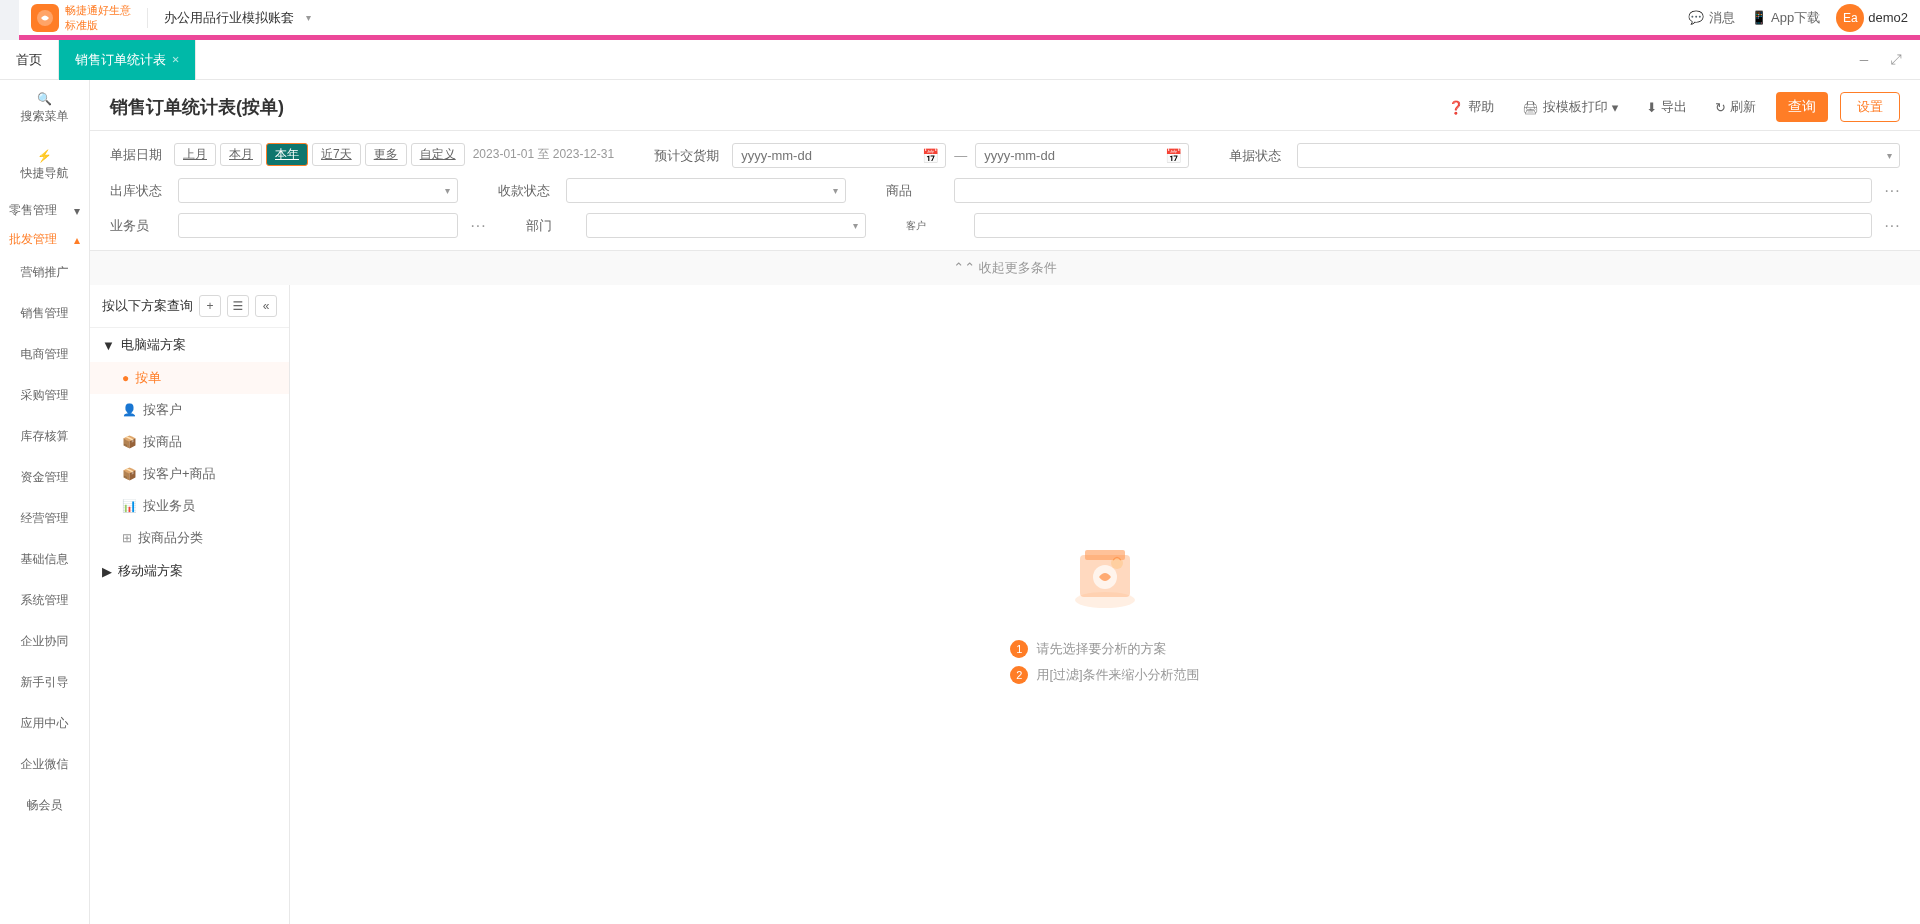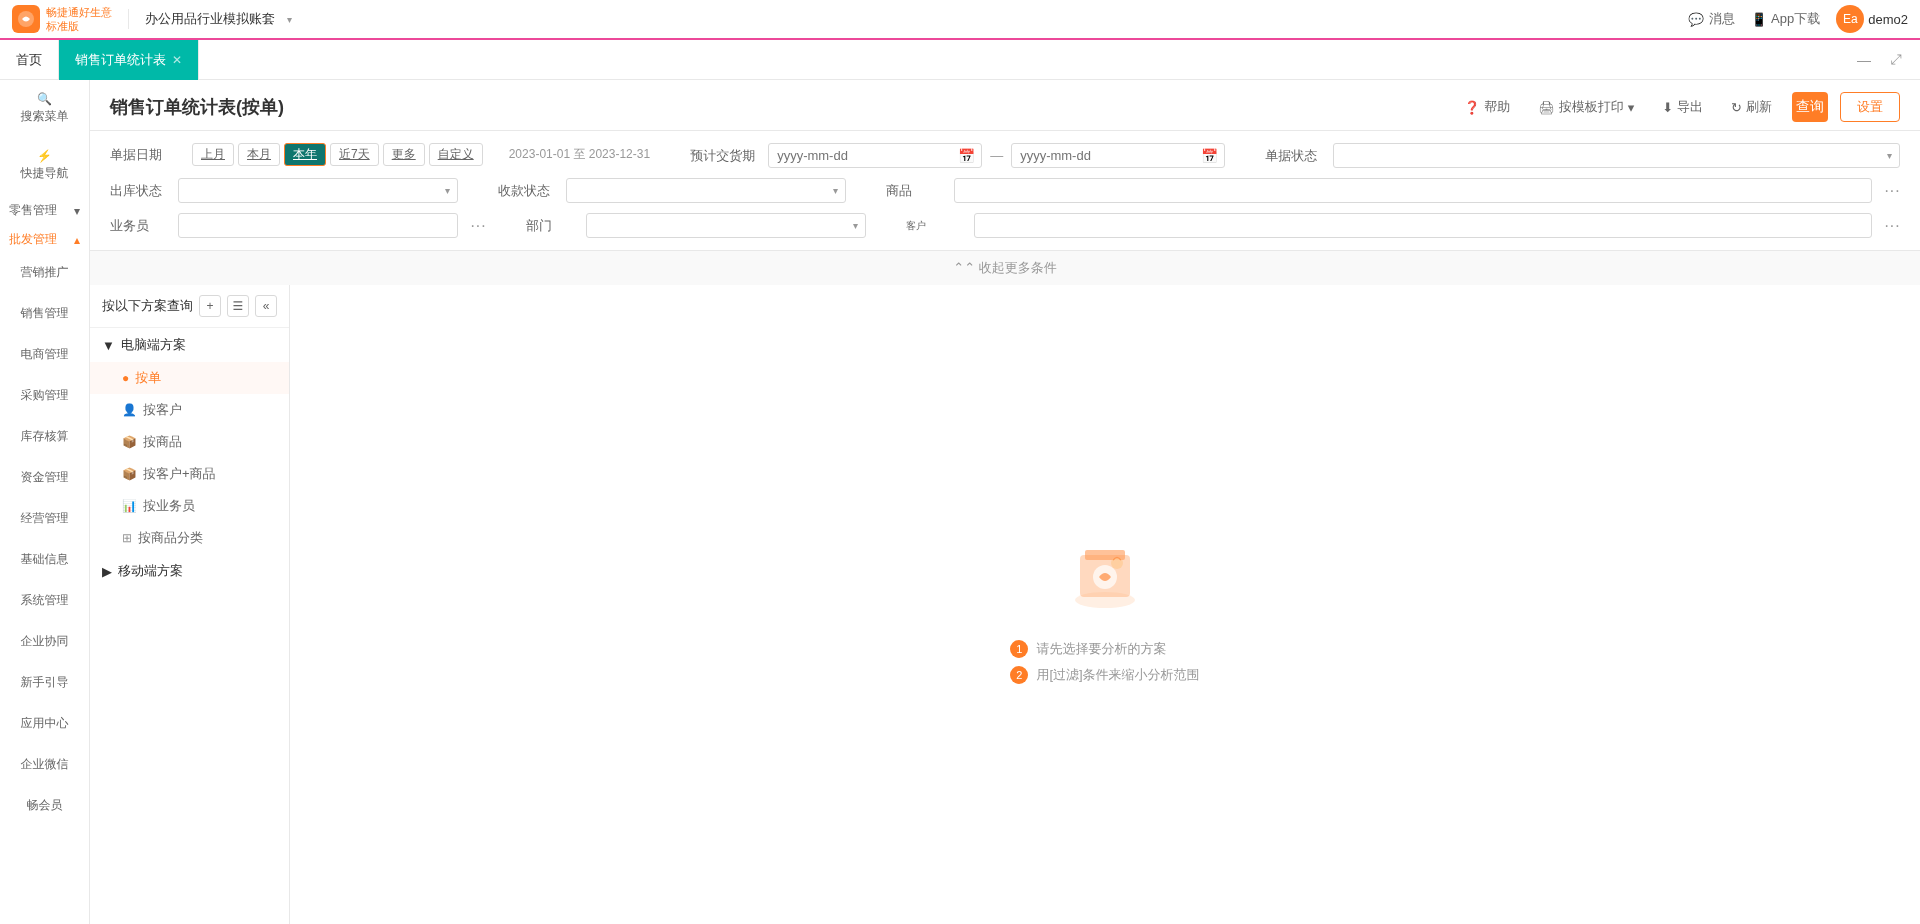--- a/index.html
+++ b/index.html
@@ -1,33 +1,33 @@
 <!DOCTYPE html>
 <html><head>
   <meta charset="utf-8">
   <style>
     * { box-sizing: border-box; margin: 0; padding: 0; }
     body { font-family: "Microsoft YaHei", "PingFang SC", sans-serif; font-size: 13px; background: #f0f2f5; color: #333; display: flex; flex-direction: column; height: 100vh; overflow: hidden; }
 
     
-    .topbar { height: 40px; background: #fff; display: flex; align-items: center; padding: 0 12px; border-bottom: 2px solid #ec4899; justify-content: space-between; }
+    .topbar { height: 40px; background: #fff; display: flex; align-items: center; padding: 0 12px; border-bottom: 5px solid #ec4899; justify-content: space-between; margin-left: 19px; }
     .topbar-left { display: flex; align-items: center; gap: 8px; }
     .logo-area { display: flex; align-items: center; gap: 6px; }
     .logo-icon { width: 28px; height: 28px; background: #ff7d26; border-radius: 6px; display: flex; align-items: center; justify-content: center; color: #fff; font-size: 14px; font-weight: bold; }
     .logo-text { font-size: 11px; color: #ff7d26; line-height: 1.3; }
     .divider-v { width: 1px; height: 20px; background: #e8e8e8; margin: 0 8px; }
     .app-title { font-size: 13px; color: #333; }
     .dropdown-arrow { color: #999; font-size: 10px; margin-left: 4px; }
     .topbar-right { display: flex; align-items: center; gap: 16px; }
     .topbar-action { display: flex; align-items: center; gap: 4px; color: #666; font-size: 13px; cursor: pointer; }
     .user-avatar { width: 28px; height: 28px; border-radius: 50%; background: #ff7d26; display: flex; align-items: center; justify-content: center; color: #fff; font-size: 12px; }
     .username { font-size: 13px; color: #333; }
 
     
-    .tabbar { height: 40px; background: #fff; display: flex; align-items: center; padding: 0; border-bottom: 1px solid #e8e8e8; }
+    .tabbar { height: 40px; background: #fff; display: flex; align-items: center; padding: 0; border-bottom: 1px solid #e8e8e8; font-family: Liberation Mono, monospace; }
     .tab-item { height: 40px; display: flex; align-items: center; padding: 0 16px; font-size: 13px; color: #666; cursor: pointer; border-right: 1px solid #e8e8e8; gap: 6px; }
     .tab-item.home { color: #333; }
     .tab-item.active { background: #00b9a8; color: #fff; }
     .tab-close { font-size: 12px; opacity: 0.7; cursor: pointer; }
     .window-controls { margin-left: auto; display: flex; gap: 8px; padding-right: 12px; }
     .win-btn { width: 24px; height: 24px; display: flex; align-items: center; justify-content: center; cursor: pointer; color: #999; font-size: 14px; }
 
     
     .main-layout { display: flex; flex: 1; overflow: hidden; }
 
@@ -38,21 +38,21 @@
     .sidebar-section.active { color: #ff7d26; }
 
     
     .content { flex: 1; display: flex; flex-direction: column; overflow: hidden; }
 
     
     .page-header { background: #fff; padding: 12px 20px 8px; border-bottom: 1px solid #e8e8e8; display: flex; align-items: center; justify-content: space-between; }
     .page-title { font-size: 18px; font-weight: bold; color: #333; }
     .page-actions { display: flex; align-items: center; gap: 12px; }
     .page-action-btn { display: flex; align-items: center; gap: 4px; font-size: 13px; color: #666; cursor: pointer; padding: 4px 8px; }
-    .query-btn { background: #ff7d26; color: #fff; border: none; padding: 6px 4px; border-radius: 4px; cursor: pointer; font-size: 14px; }
+    .query-btn { background: #ff7d26; color: #fff; border: none; padding: 6px 12px; border-radius: 4px; cursor: pointer; font-size: 14px; }
     .settings-btn { background: #fff; color: #ff7d26; border: 1px solid #ff7d26; padding: 5px 16px; border-radius: 4px; cursor: pointer; font-size: 13px; }
     .date-shortcuts { display: flex; gap: 4px; }
     .date-btn { padding: 2px 8px; border: 1px solid #d9d9d9; border-radius: 3px; font-size: 12px; cursor: pointer; background: #fff; color: #666; text-decoration: underline; }
     .date-btn.active { background: #0f766e; color: #fff; border-color: #ff7d26; }
     .filter-select { border: 1px solid #d9d9d9; border-radius: 3px; padding: 4px 28px 4px 8px; font-size: 13px; color: #999; background: #fff; position: relative; min-width: 200px; appearance: none; cursor: pointer; }
     .filter-dots { color: #999; font-size: 16px; cursor: pointer; margin-left: 4px; }
 
     .collapse-bar { text-align: center; padding: 8px; color: #999; font-size: 13px; cursor: pointer; background: #f9f9f9; border-top: 1px solid #e8e8e8; }
 
     
@@ -218,21 +218,21 @@
         </div>
         <button class="query-btn">查询</button>
         <button class="settings-btn">设置</button>
       </div>
     </div>
 
     <div class="filter-area">
 
       <div style="display:flex; align-items:flex-start; padding: 12px 20px 0; gap: 20px;">
 
-        <div style="display:flex; align-items:center; gap:22px;">
+        <div style="display:flex; align-items:center; gap:4px;">
           <span style="font-size:13px;color:#666;min-width:60px;">单据日期</span>
           <div class="date-shortcuts">
             <button class="date-btn">上月</button>
             <button class="date-btn">本月</button>
             <button class="date-btn active">本年</button>
             <button class="date-btn">近7天</button>
             <button class="date-btn">更多</button>
             <button class="date-btn">自定义</button>
           </div>
           <div style="font-size:12px;color:#999;margin-left:4px;">2023-01-01 至 2023-12-31</div>

